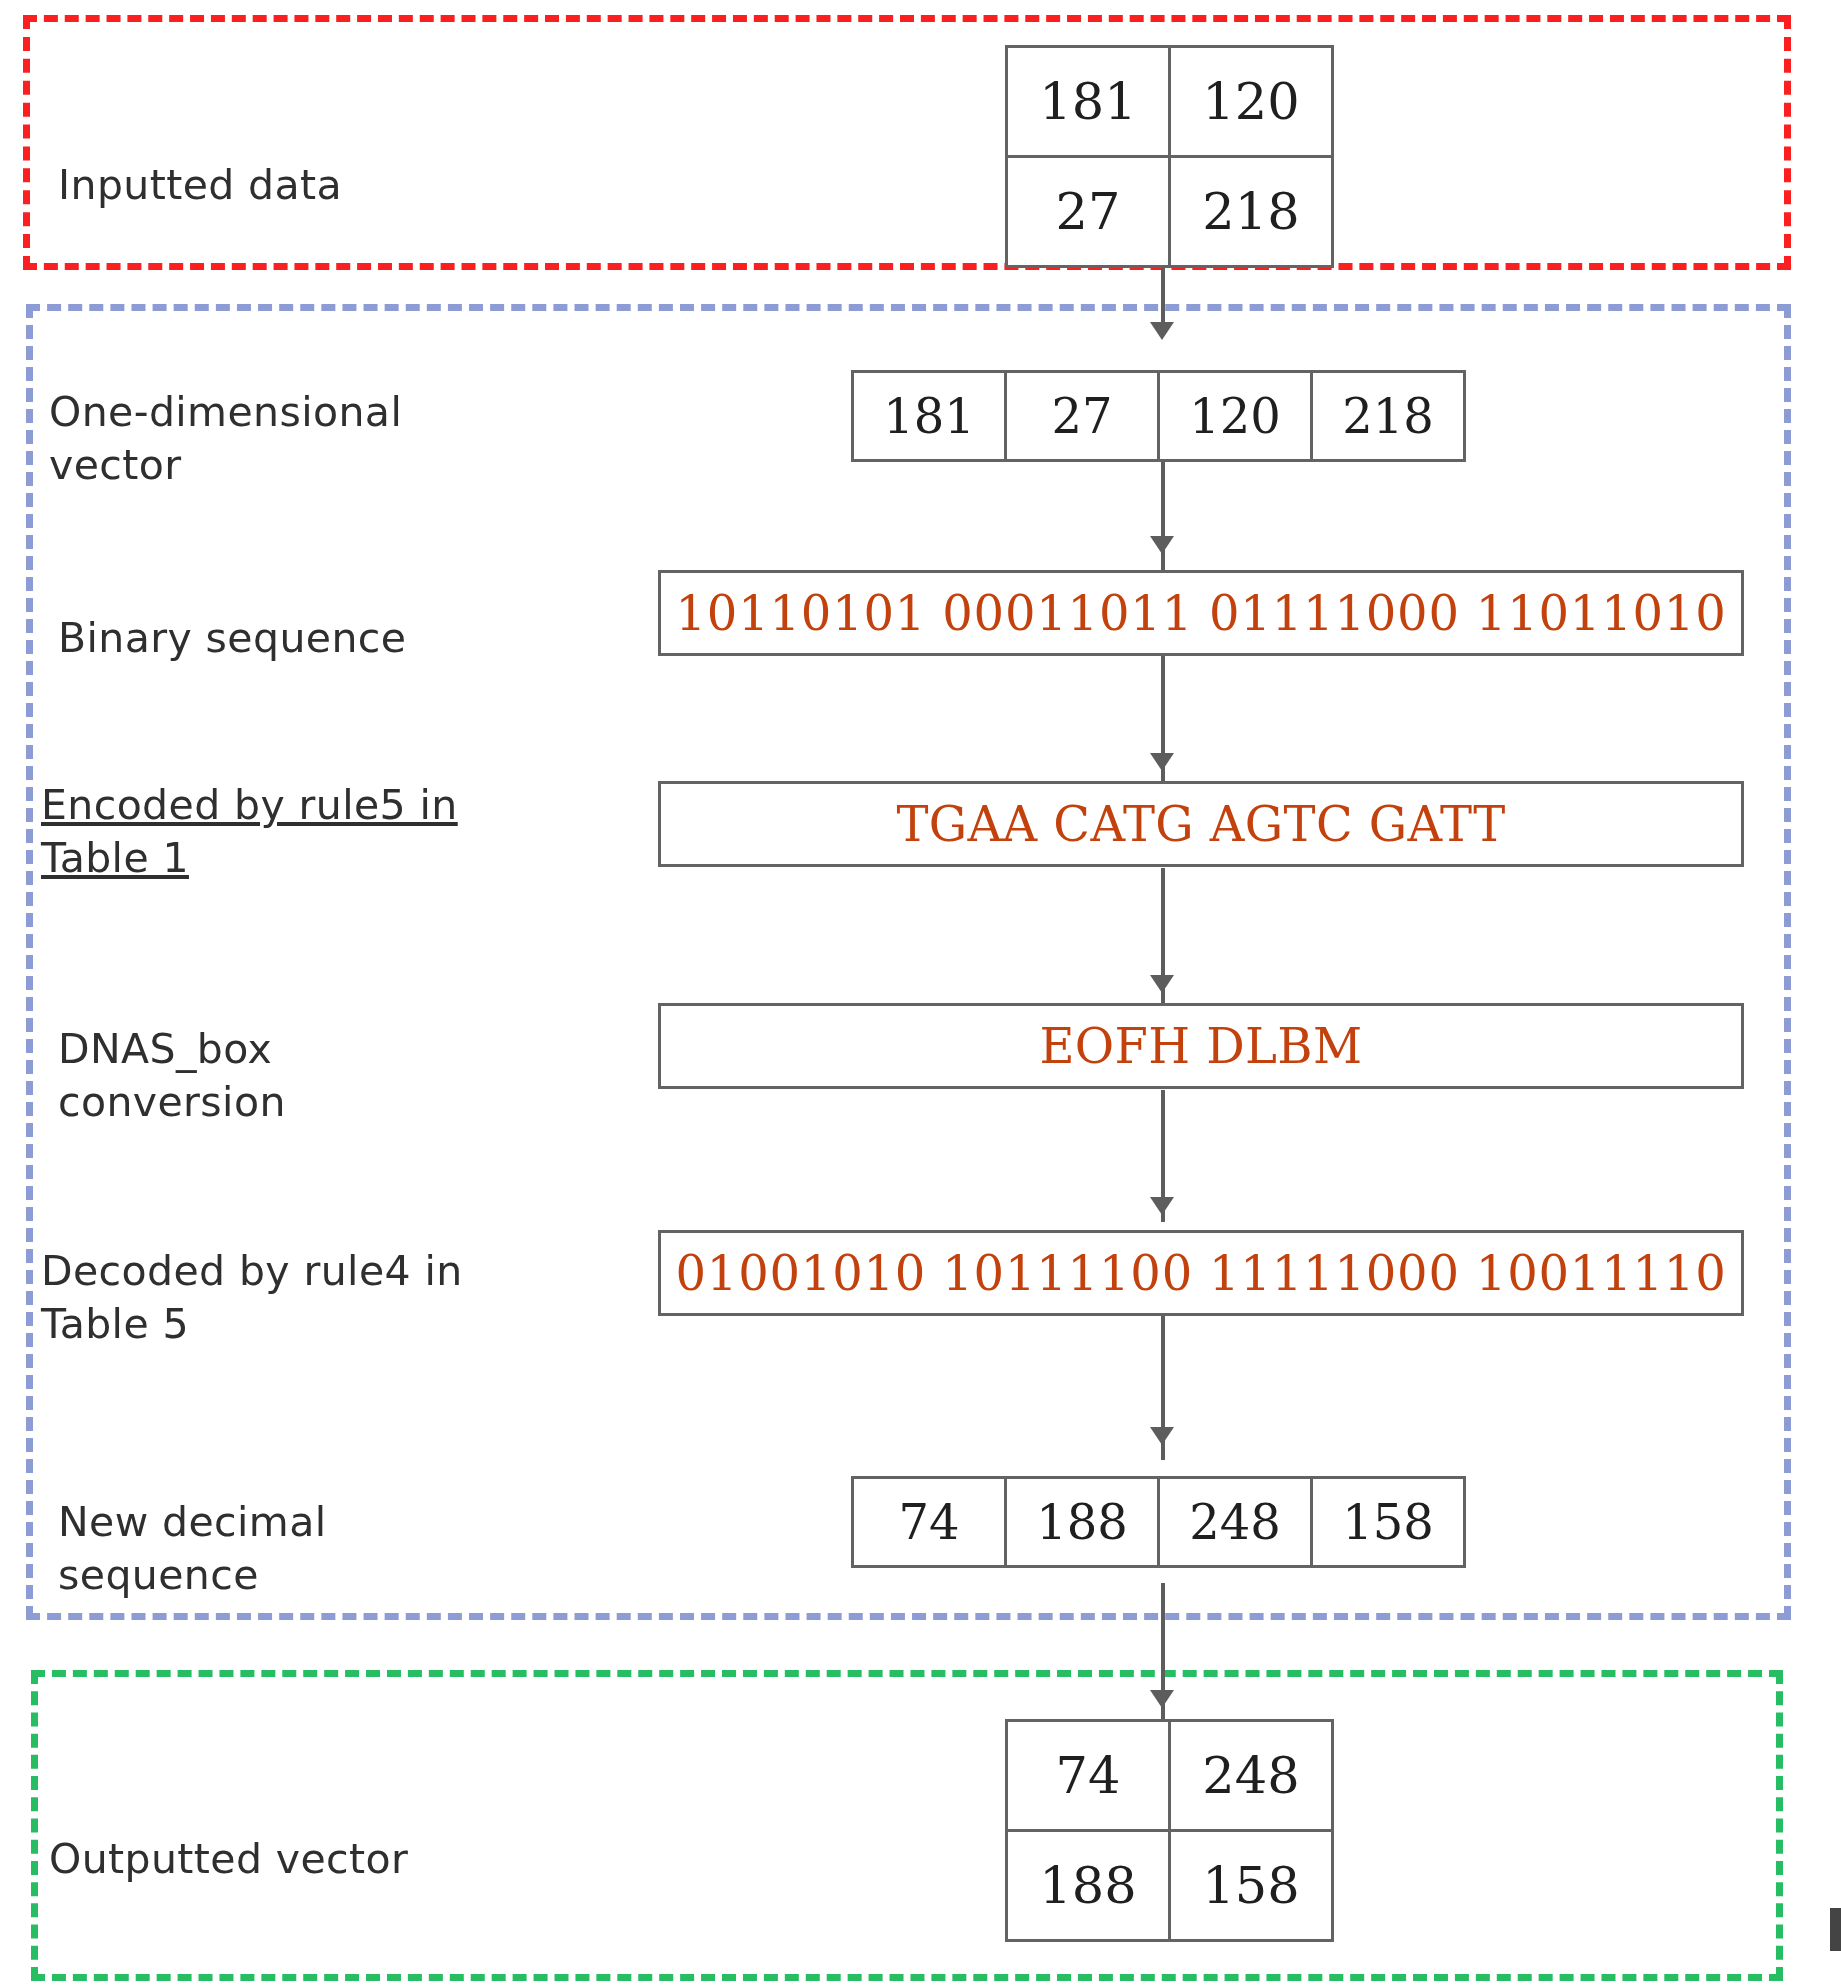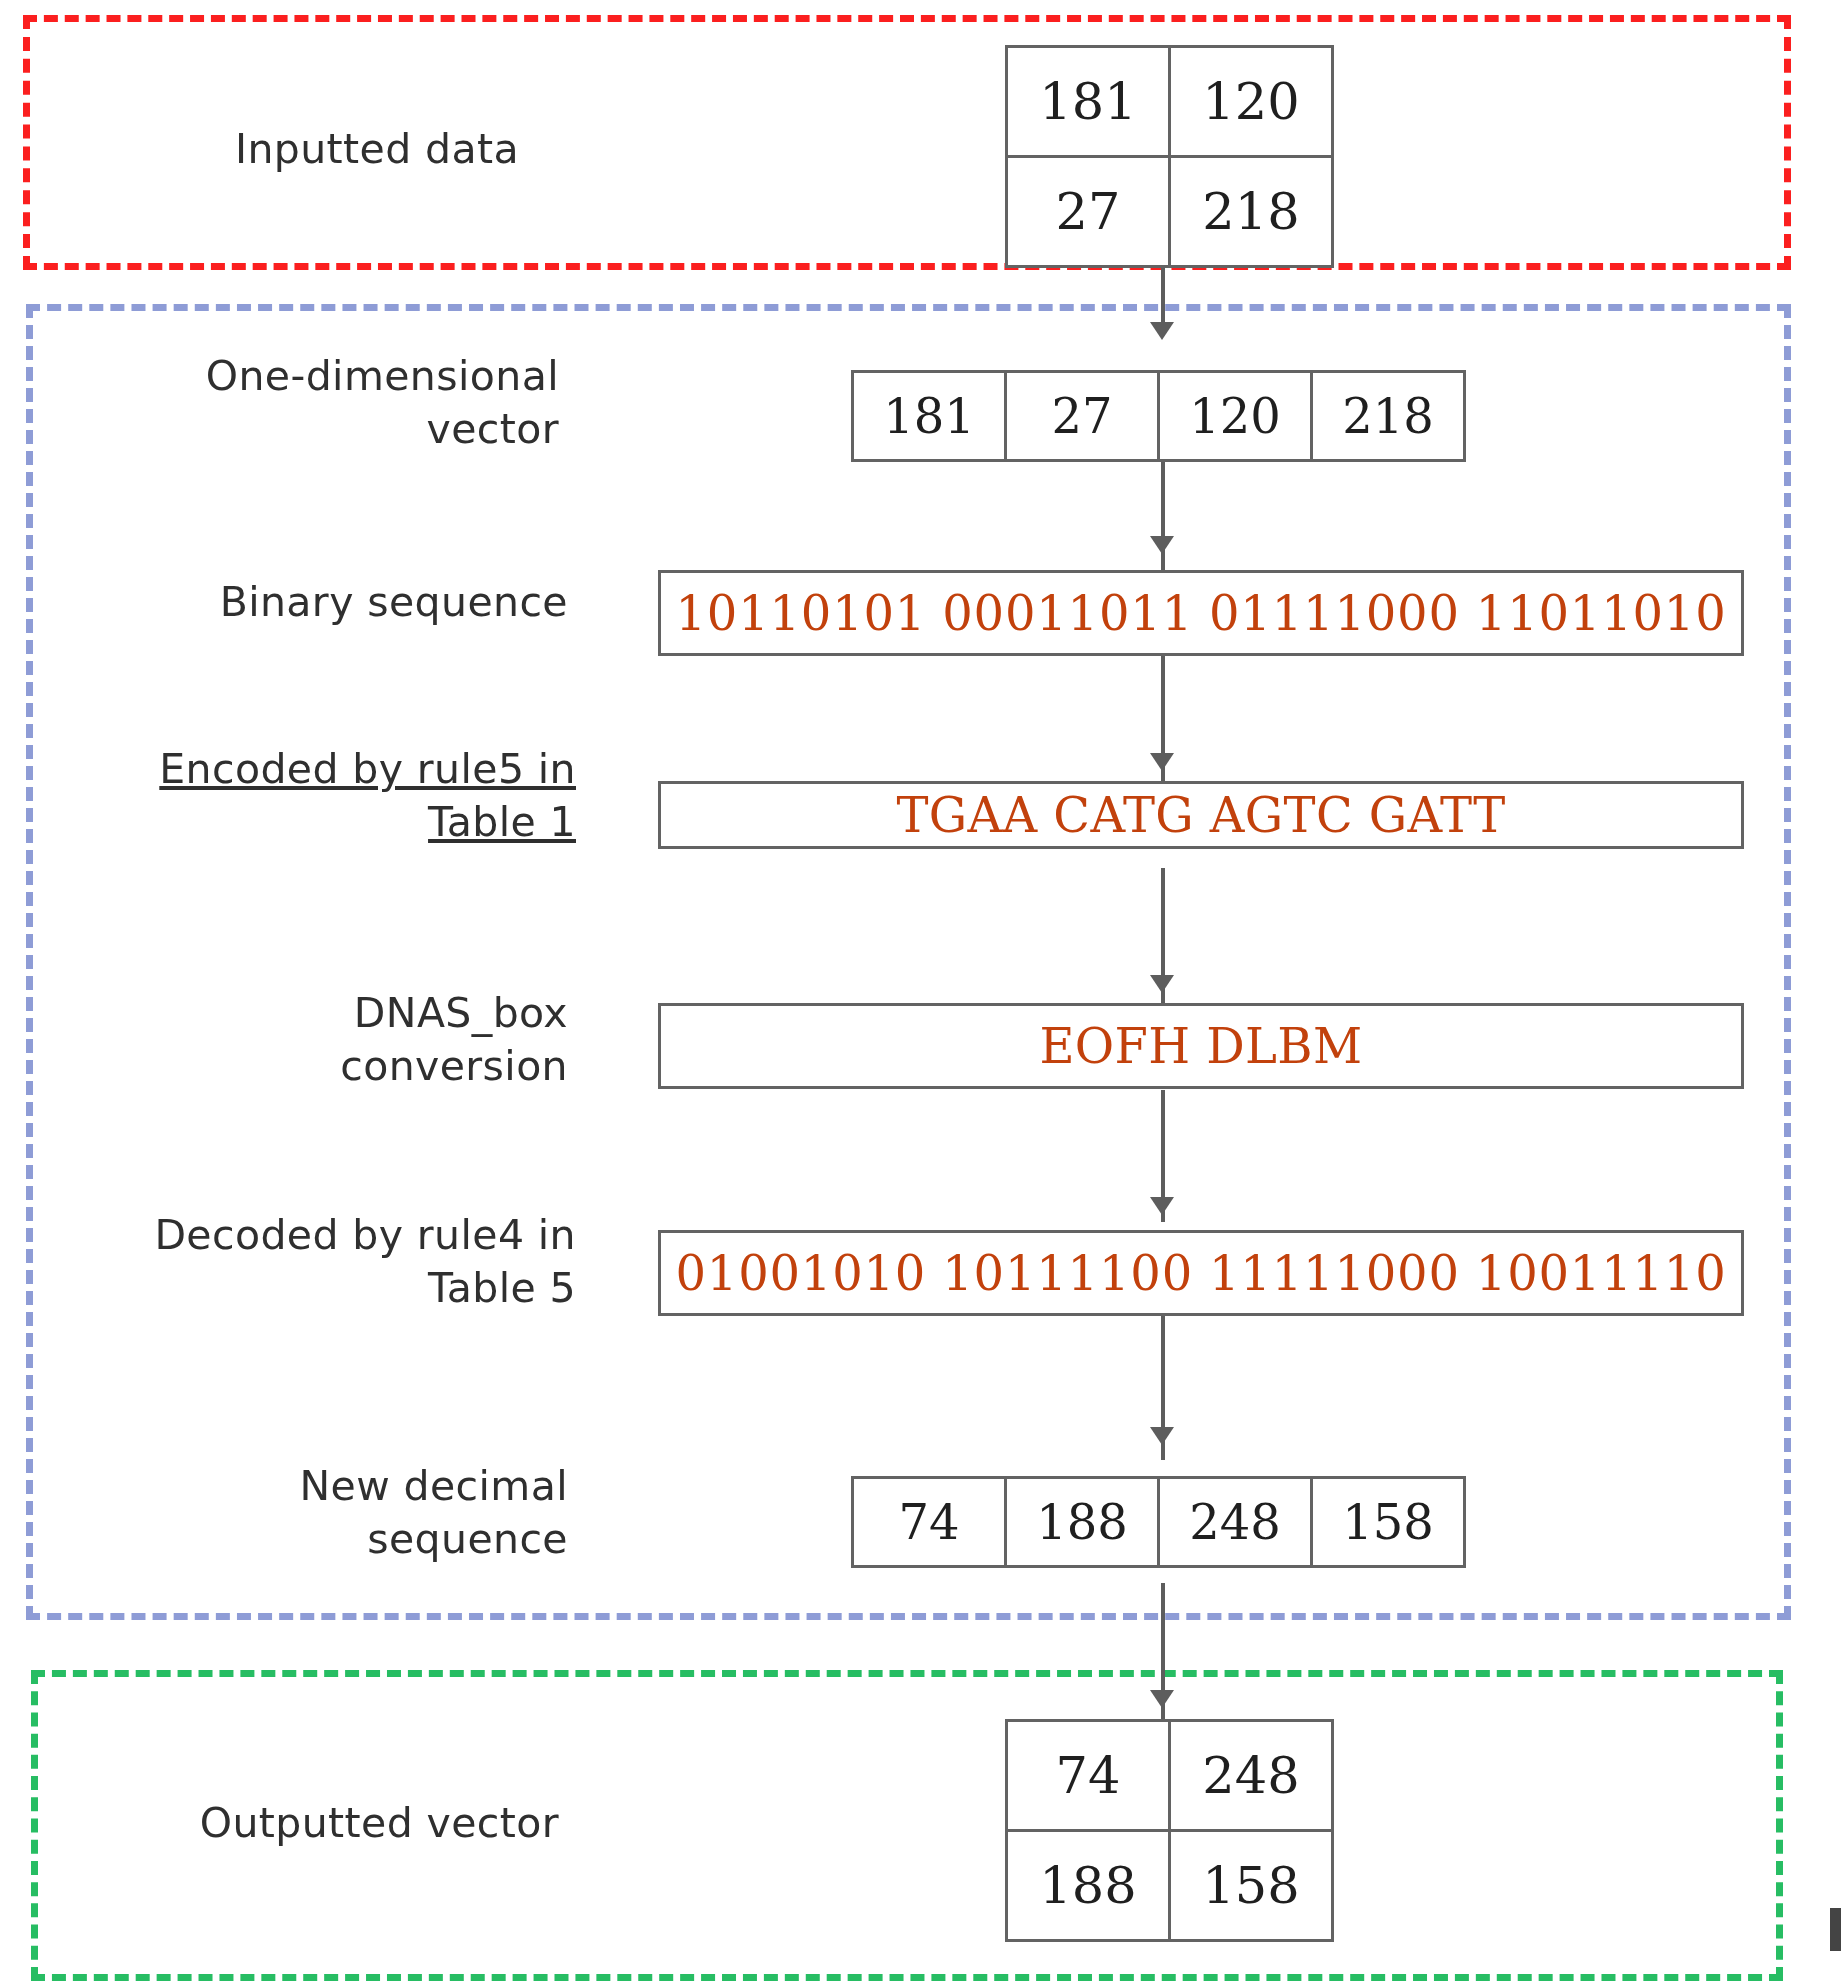--- a/index.html
+++ b/index.html
@@ -48,26 +48,27 @@
     top: 1670px;
     width: 1752px;
     height: 311px;
     border-width: 7.4px;
     border-color: #27bd63;
   }
 
   
   .stage-label {
     position: absolute;
-    text-align: right;
+    text-align: left;
     font-size: 41px;
     line-height: 1.30;
     color: #2f2f2f;
     letter-spacing: 0.4px;
     white-space: pre-line;
+    margin-top: 36px;
   }
 
   
   .spine {
     position: absolute;
     width: 4.1px;
     background: #5d5d5d;
   }
   .arrow-head {
     position: absolute;
@@ -197,21 +198,21 @@
   </tbody>
     </table>
 
   <div class="stage-label" style="left:58px; top:576px; width:510px;">Binary sequence</div>
 
   <div class="wide-box mono-seq" style="left:658px; top:570px; width:1086px; height:86px;">10110101 00011011 01111000 11011010</div>
 
   <div class="stage-label" style="left:41px; top:743px; width:535px;text-decoration:underline;">Encoded by rule5 in
 Table 1</div>
 
-  <div class="wide-box" style="left:658px; top:781px; width:1086px; height:68px;">TGAA CATG AGTC GATT</div>
+  <div class="wide-box" style="left:658px; top:781px; width:1086px; height:86px;">TGAA CATG AGTC GATT</div>
 
   <div class="stage-label" style="left:58px; top:987px; width:510px;">DNAS_box
 conversion</div>
 
   <div class="wide-box" style="left:658px; top:1003px; width:1086px; height:86px;">EOFH DLBM</div>
 
   <div class="stage-label" style="left:41px; top:1209px; width:535px;">Decoded by rule4 in
 Table 5</div>
 
   <div class="wide-box mono-seq" style="left:658px; top:1230px; width:1086px; height:86px;">01001010 10111100 11111000 10011110</div>

